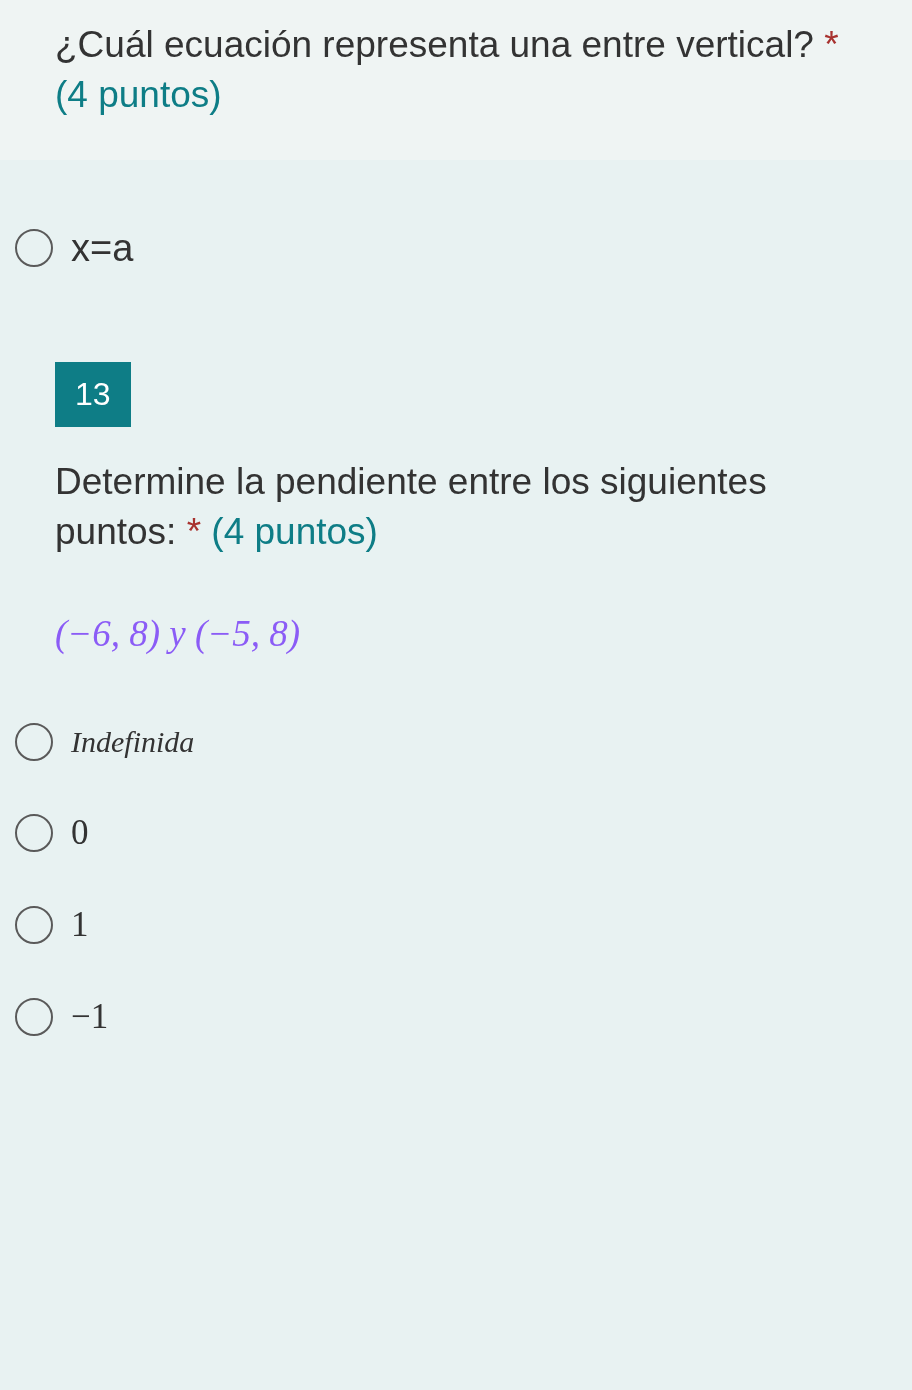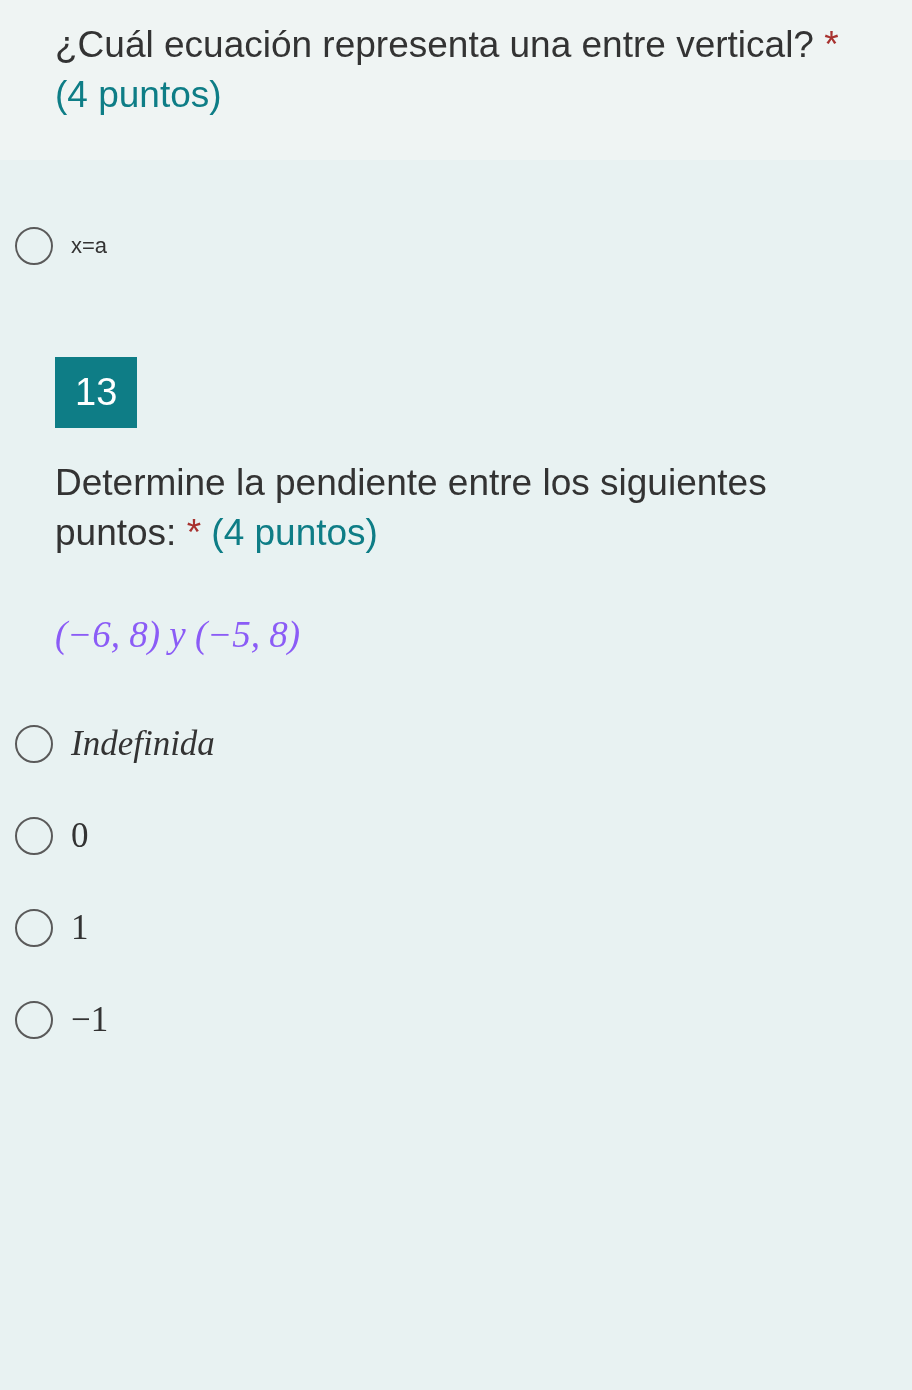--- a/index.html
+++ b/index.html
@@ -33,53 +33,53 @@
   }
   .radio {
     width: 38px;
     height: 38px;
     border: 2px solid #5a5a5a;
     border-radius: 50%;
     flex: 0 0 38px;
     background: #fff0;
   }
   .opt-label {
-    font-size: 22px;
+    font-size: 38px;
     color: #333;
     font-family: Arial, sans-serif;
   }
   .q13-block {
     padding: 0 55px 20px 55px;
   }
   .qnum-badge {
     display: inline-block;
     background: #0e7d86;
     color: #fff;
-    font-size: 38px;
+    font-size: 32px;
     padding: 14px 20px;
     margin-bottom: 30px;
   }
   .q13-text {
     font-size: 37px;
     line-height: 1.35;
     color: #333;
     font-weight: 400;
     margin-bottom: 55px;
   }
   .q13-given {
     font-family: Georgia, 'Times New Roman', serif;
     font-size: 37px;
     color: #8b5cf6;
     margin-bottom: 22px;
     font-style: italic;
   }
   .serif-opt {
     font-family: Georgia, 'Times New Roman', serif;
     font-style: italic;
-    font-size: 35px;
+    font-size: 30px;
   }
   .serif-num {
     font-family: Georgia, 'Times New Roman', serif;
     font-size: 35px;
   }
   .q13-options {
     padding: 0 15px;
   }
   .q13-options .option-row { padding: 26px 0; }
 </style>

